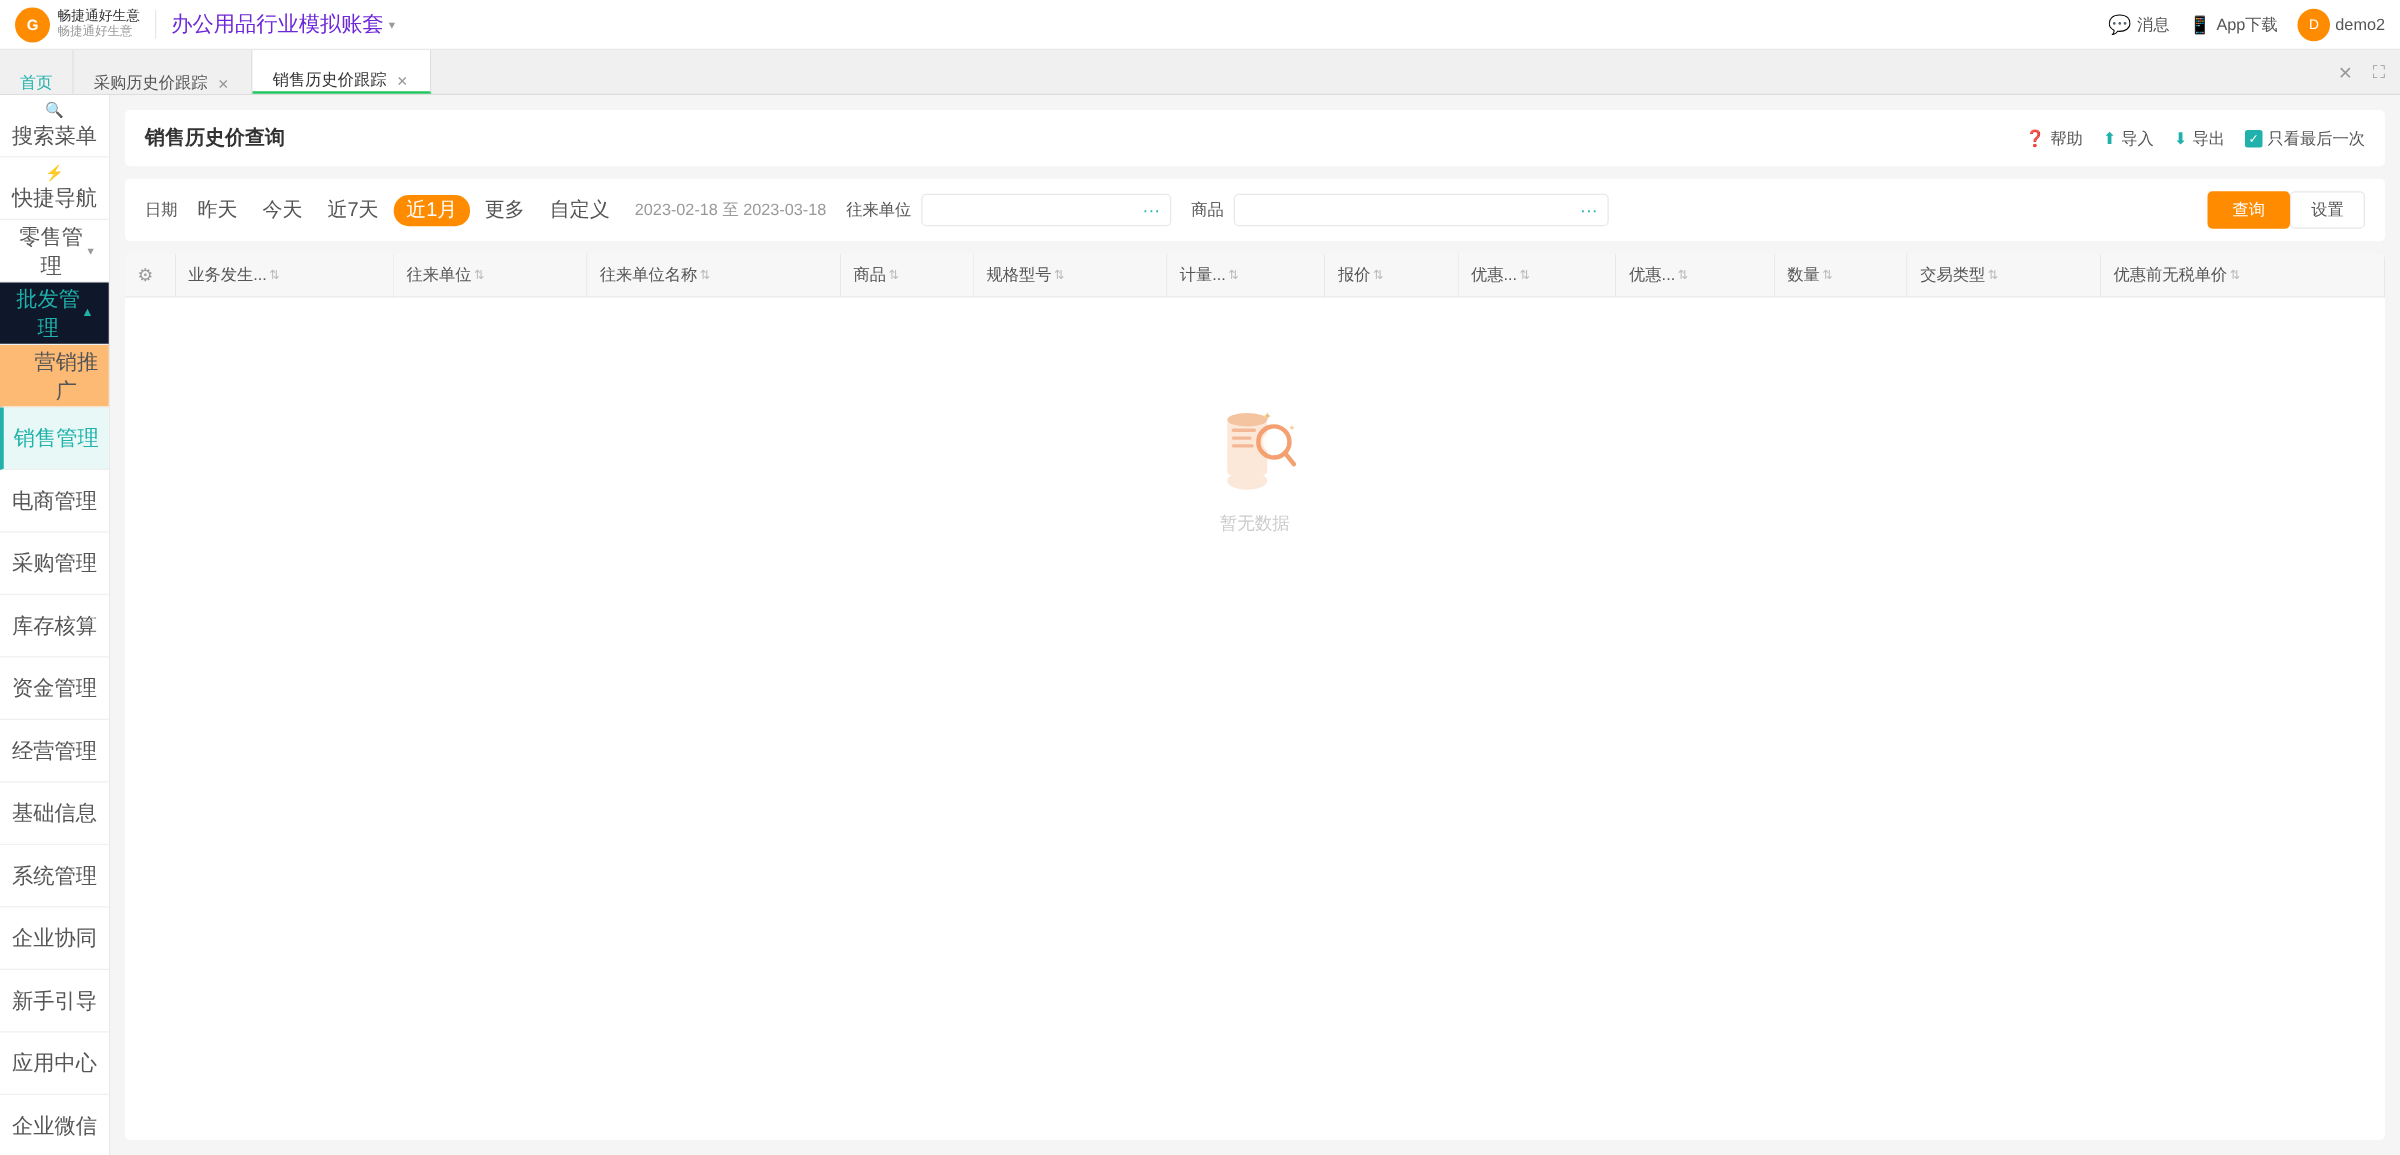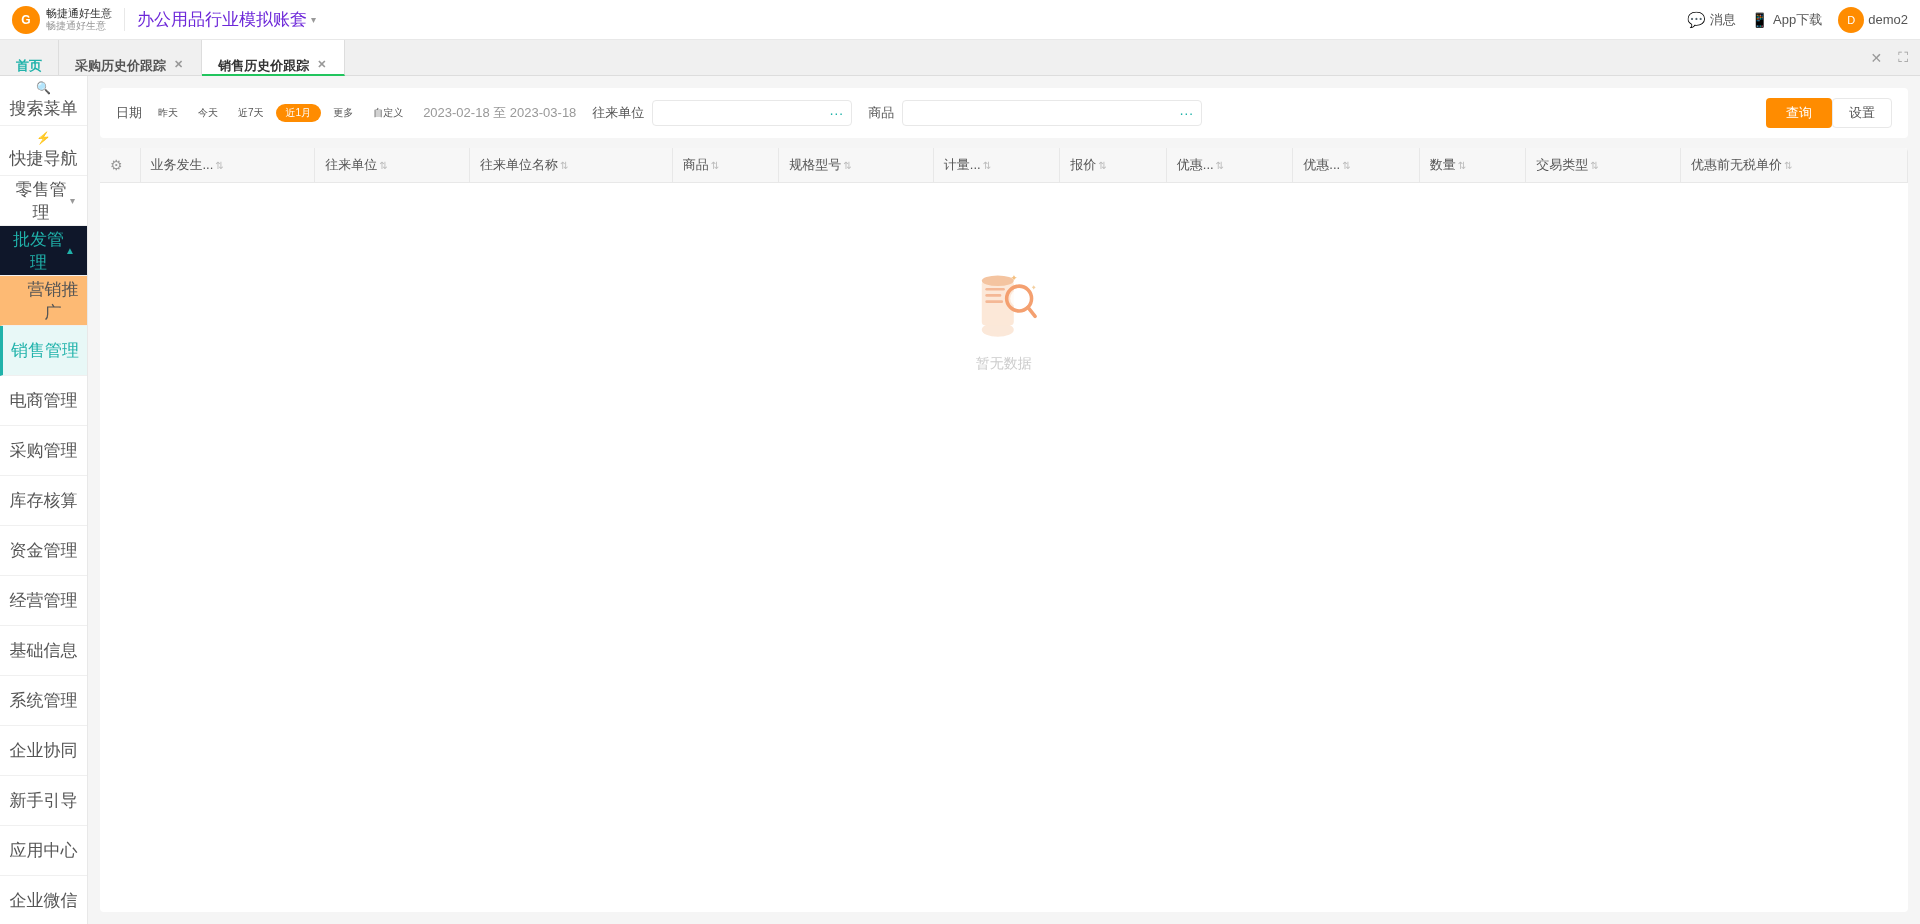--- a/index.html
+++ b/index.html
@@ -29,30 +29,29 @@
     
     .tab-bar {
       height: 36px;
       background: #f0f0f0;
       display: flex;
       align-items: stretch;
       border-bottom: 1px solid #ddd;
     }
     .tab {
       display: flex;
-      align-items: flex-start;
-      padding: 17px 16px;
+      align-items: flex-end;
+      padding: 0 16px;
       gap: 6px;
       font-size: 13px;
       cursor: pointer;
       border-right: 1px solid #ddd;
       color: #555;
       background: #f0f0f0;
       position: relative;
-      font-weight: bold;
     }
     .tab.active {
       background: #fff;
       color: #333;
       border-bottom: 2px solid #22c55e;
     }
     .tab.home { background: #f0f0f0; color: #20b2aa; font-size: 13px; }
     .tab-close { font-size: 11px; color: #999; cursor: pointer; padding: 1px 2px; border-radius: 2px; }
     .tab-bar-actions { margin-left: auto; display: flex; align-items: center; gap: 8px; padding-right: 8px; }
     .tab-bar-btn { color: #999; font-size: 14px; cursor: pointer; padding: 4px; }
@@ -107,21 +106,21 @@
       padding: 10px 16px;
       margin-bottom: 10px;
       display: flex;
       align-items: center;
       gap: 16px;
       flex-wrap: wrap;
     }
     .filter-group { display: flex; align-items: center; gap: 8px; }
     .filter-label { color: #555; font-size: 13px; white-space: nowrap; }
     .date-buttons { display: flex; align-items: center; gap: 4px; }
-    .date-btn { padding: 2px 8px; border: none; background: none; color: #555; font-size: 10px; cursor: pointer; border-radius: 3px; }
+    .date-btn { padding: 2px 8px; border: none; background: none; color: #555; font-size: 16px; cursor: pointer; border-radius: 3px; }
     .date-btn.active { background: #ff8c00; color: white; border-radius: 12px; padding: 2px 10px; }
     .date-range { font-size: 13px; color: #999; margin-left: 4px; }
     .filter-input-group { display: flex; align-items: center; gap: 8px; }
     .filter-input { border: 1px solid #e8e8e8; border-radius: 4px; padding: 4px 8px; font-size: 13px; color: #333; min-width: 200px; display: flex; align-items: center; justify-content: space-between; }
     .filter-input .dots { color: #20b2aa; font-size: 14px; }
     .filter-input-label { color: #555; font-size: 13px; white-space: nowrap; }
     .filter-actions { margin-left: auto; display: flex; gap: 0; align-items: center; }
     .btn-query { background: #ff8c00; color: white; border: none; border-radius: 4px; padding: 6px 20px; font-size: 13px; cursor: pointer; }
     .btn-settings { background: #fff; color: #555; border: 1px solid #e8e8e8; border-radius: 4px; padding: 5px 16px; font-size: 13px; cursor: pointer; }
 
@@ -256,20 +255,41 @@
       <span class="sidebar-item-label">应用中心</span>
     </div>
     <div class="sidebar-item">
       <span class="sidebar-item-label">企业微信</span>
     </div>
 
   </div>
 
   <div class="content-area">
 
+    <div class="page-header">
+      <span class="page-title">销售历史价查询</span>
+      <div class="page-header-actions">
+        <div class="header-action">
+          <span style="color:#20b2aa;">❓</span>
+          <span>帮助</span>
+        </div>
+        <div class="header-action">
+          <span style="color:#20b2aa;">⬆</span>
+          <span>导入</span>
+        </div>
+        <div class="header-action">
+          <span style="color:#20b2aa;">⬇</span>
+          <span>导出</span>
+        </div>
+        <label class="checkbox-label">
+          <div class="checkbox-teal">✓</div>
+          <span>只看最后一次</span>
+        </label>
+      </div>
+    </div>
 
     <div class="filter-bar">
       <div class="filter-group">
         <span class="filter-label">日期</span>
         <div class="date-buttons">
           <button class="date-btn">昨天</button>
           <button class="date-btn">今天</button>
           <button class="date-btn">近7天</button>
           <button class="date-btn active">近1月</button>
           <button class="date-btn">更多</button>

